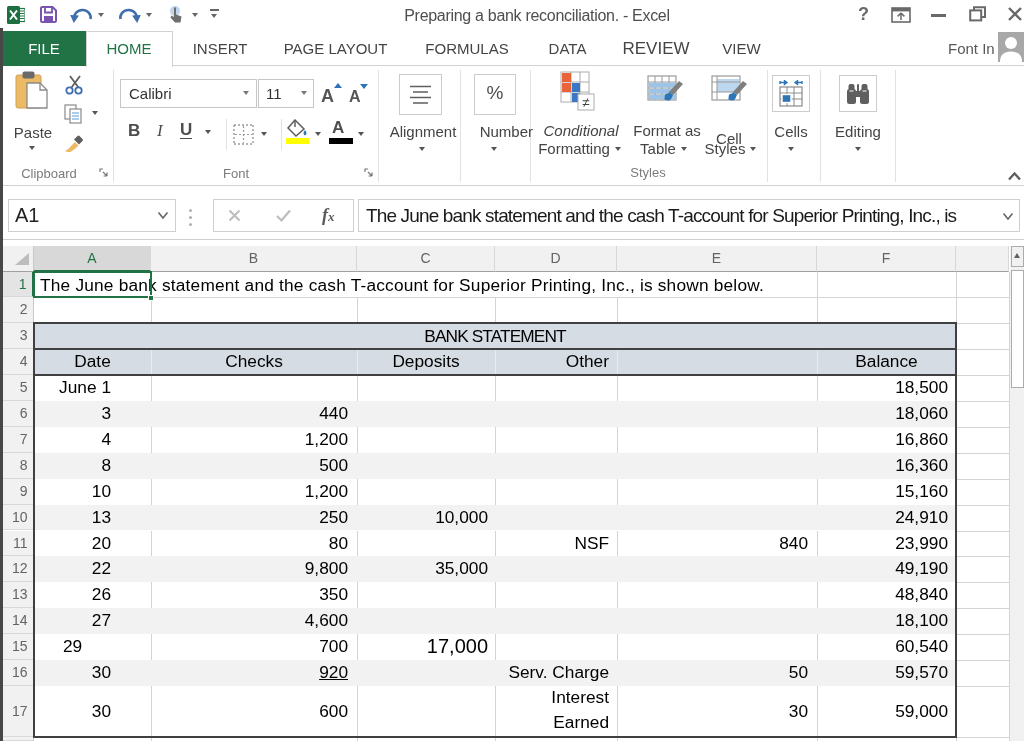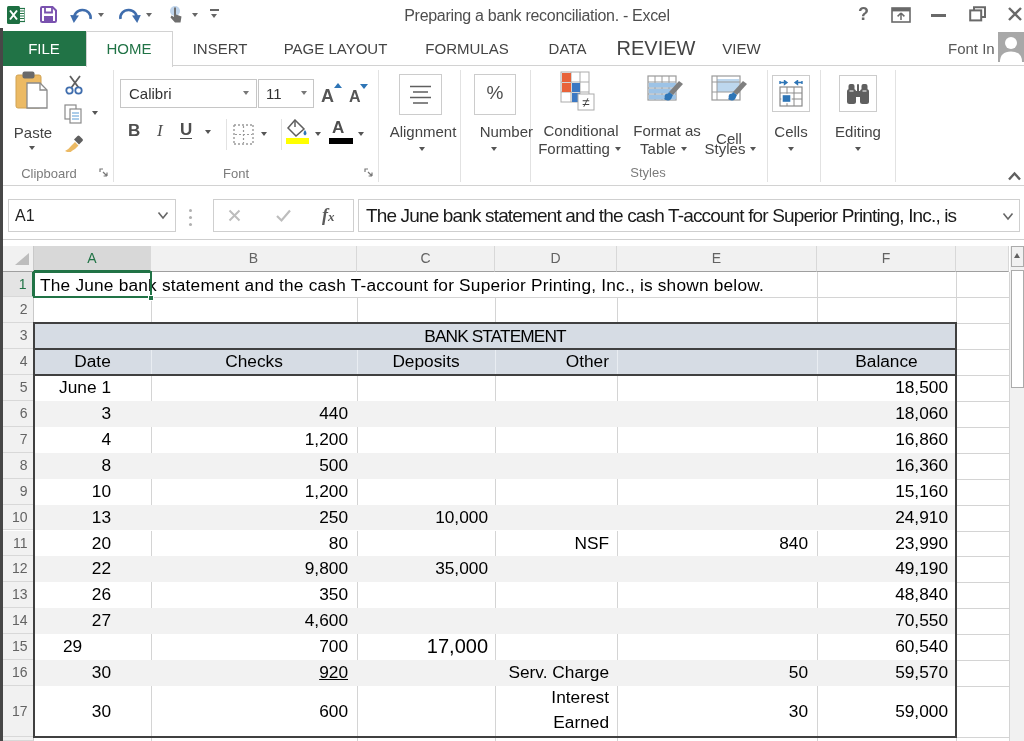--- a/index.html
+++ b/index.html
@@ -62,21 +62,21 @@
 <svg class="ab" style="left:1007px;top:6px" width="16" height="16" viewBox="0 0 16 16">
 <path d="M2 2 L14 14 M14 2 L2 14" stroke="#696969" stroke-width="2.4"></path>
 </svg>
 <div class="ab" style="left:2.5px;top:31px;width:1021.5px;height:35px;background:#fff;border-bottom:1px solid #d2d2d2;"></div>
 <div class="ab" style="left:2.5px;top:31px;width:83px;height:35px;background:#217346;color:#fff;text-align:center;line-height:35px;font-size:15px;">FILE</div>
 <div class="ab" style="left:85.5px;top:31px;width:87px;height:36px;background:#fff;border:1px solid #d2d2d2;border-bottom:none;color:#217346;text-align:center;line-height:34px;font-size:15px;">HOME</div>
 <div class="ab" style="left:140px;top:31px;width:160px;height:35px;color:#444;text-align:center;line-height:35px;font-size:15px;">INSERT</div>
 <div class="ab" style="left:255.5px;top:31px;width:160px;height:35px;color:#444;text-align:center;line-height:35px;font-size:15px;">PAGE LAYOUT</div>
 <div class="ab" style="left:387px;top:31px;width:160px;height:35px;color:#444;text-align:center;line-height:35px;font-size:15px;">FORMULAS</div>
 <div class="ab" style="left:487.5px;top:31px;width:160px;height:35px;color:#444;text-align:center;line-height:35px;font-size:15px;">DATA</div>
-<div class="ab" style="left:576px;top:31px;width:160px;height:35px;color:#444;text-align:center;line-height:35px;font-size:20px;">REVIEW</div>
+<div class="ab" style="left:576px;top:31px;width:160px;height:35px;color:#444;text-align:center;line-height:35px;font-size:17px;">REVIEW</div>
 <div class="ab" style="left:661.5px;top:31px;width:160px;height:35px;color:#444;text-align:center;line-height:35px;font-size:15px;">VIEW</div>
 <div class="ab" style="left:948px;top:40px;width:60px;font-size:15px;color:#585858;">Font In</div>
 <svg class="ab" style="left:998px;top:32px" width="26" height="30" viewBox="0 0 26 30">
 <rect x="0" y="0" width="26" height="30" fill="#a8a8a8"></rect>
 <circle cx="13" cy="11" r="6" fill="#fff"></circle>
 <path d="M2 30 Q2 19.5 13 19.5 Q24 19.5 24 30 Z" fill="#fff"></path>
 </svg>
 <div class="ab" style="left:2.5px;top:67px;width:1021.5px;height:119px;background:#fff;border-bottom:1px solid #d2d2d2;"></div>
 <div class="sep" style="left:112.5px;"></div>
 <div class="sep" style="left:378px;"></div>
@@ -158,21 +158,21 @@
 <svg class="ab" style="left:560px;top:71px" width="38" height="41" viewBox="0 0 38 41">
 <rect x="1" y="1" width="28" height="30" fill="#fff" stroke="#ababab" stroke-width="1"></rect>
 <path d="M1 11 h28 M1 21 h28 M11 1 v30 M20 1 v30" stroke="#ababab" stroke-width="1"></path>
 <rect x="2" y="2" width="9" height="9" fill="#e8633a"></rect>
 <rect x="2" y="12" width="9" height="9" fill="#e8633a"></rect>
 <rect x="12" y="12" width="8" height="9" fill="#3b78c3"></rect>
 <rect x="12" y="22" width="8" height="9" fill="#3b78c3"></rect>
 <rect x="18" y="23" width="16" height="16" fill="#fff" stroke="#ababab" stroke-width="1"></rect>
 <text x="26" y="36" font-size="13.5" fill="#444" text-anchor="middle" font-family="Liberation Sans">≠</text>
 </svg>
-<div class="rlab" style="left:536px;top:123px;width:90px;">Conditional</div>
+<div class="rlab" style="left:536px;top:123px;width:90px;font-style:italic;">Conditional</div>
 <div class="rlab" style="left:529px;top:141px;width:90px;">Formatting</div>
 <div class="ab tri-d" style="left:615px;top:147px;"></div>
 <svg class="ab" style="left:647px;top:73px" width="38" height="40" viewBox="0 0 38 40">
 <rect x="1" y="3" width="28" height="24" fill="#fff" stroke="#9a9a9a" stroke-width="1.2"></rect>
 <path d="M1 9 h28 M1 15 h28 M1 21 h28 M8 3 v24 M15 3 v24 M22 3 v24" stroke="#9a9a9a" stroke-width="1"></path>
 <rect x="1.8" y="9.8" width="27" height="4.6" fill="#9dc3e6"></rect>
 <rect x="1.8" y="15.8" width="27" height="4.6" fill="#9dc3e6"></rect>
 <rect x="1.8" y="21.8" width="27" height="4.6" fill="#9dc3e6"></rect>
 <path d="M22 19 L32 8 L36 11 L26 22 Z" fill="#7f7f7f"></path>
 <path d="M22 19 L26 22 L24 26 Q19 28 17 26 Q20 24 22 19 Z" fill="#2e75b6"></path>
@@ -211,21 +211,21 @@
 <rect x="10" y="10" width="4" height="6" fill="#5f5f5f"></rect>
 <path d="M11 3.5 Q12 2.5 13 3.5 L13 10 L11 10 Z" fill="#5f5f5f"></path>
 <path d="M3.5 10 h4 M16.5 10 h4" stroke="#fff" stroke-width="1"></path>
 </svg>
 <div class="rlab" style="left:820px;top:124px;width:76px;">Editing</div>
 <div class="ab tri-d" style="left:855px;top:147px;"></div>
 <svg class="ab" style="left:1007px;top:169px" width="15" height="13" viewBox="0 0 15 13">
 <path d="M2 10.5 L7.5 4.5 L13 10.5" stroke="#5f5f5f" stroke-width="2.4" fill="none"></path>
 </svg>
 <div class="ab" style="left:2.5px;top:187px;width:1021.5px;height:53px;background:#fff;border-bottom:1px solid #cfcfcf;"></div>
-<div class="ab" style="left:8px;top:199px;width:168px;height:33px;background:#fff;border:1px solid #cfcfcf;font-size:16px;color:#222;line-height:31px;padding-left:6px;">A1</div>
+<div class="ab" style="left:8px;top:199px;width:168px;height:33px;background:#fff;border:1px solid #cfcfcf;font-size:20px;color:#222;line-height:31px;padding-left:6px;">A1</div>
 <svg class="ab" style="left:157px;top:211px" width="12" height="9" viewBox="0 0 12 9">
     <path d="M1.5 1.5 L6 7 L10.5 1.5" stroke="#666" stroke-width="1.6" fill="none"></path>
   </svg>
 <div class="ab" style="left:189px;top:209px;width:3px;height:3px;background:#b0b0b0;border-radius:50%;box-shadow:0 7px 0 #b0b0b0,0 14px 0 #b0b0b0;"></div>
 <div class="ab" style="left:213px;top:199px;width:141px;height:33px;background:#fff;border:1px solid #cfcfcf;"></div>
 <svg class="ab" style="left:227px;top:208px" width="15" height="15" viewBox="0 0 15 15">
     <path d="M2.5 2.5 L12.5 12.5 M12.5 2.5 L2.5 12.5" stroke="#bdbdbd" stroke-width="2"></path>
   </svg>
 <svg class="ab" style="left:275px;top:208px" width="17" height="15" viewBox="0 0 17 15">
     <path d="M2 8 L6.5 12.5 L15 2.5" stroke="#bdbdbd" stroke-width="2.2" fill="none"></path>
@@ -380,21 +380,21 @@
 <div class="cell" style="left:817px;width:131px;text-align:right;top:530.4999999999998px;height:25.9px;line-height:25.9px;font-size:17.3px;letter-spacing:0;">23,990</div>
 <div class="cell" style="left:34px;width:77px;text-align:right;top:556.3999999999997px;height:25.9px;line-height:25.9px;font-size:17.3px;letter-spacing:0;">22</div>
 <div class="cell" style="left:151px;width:197px;text-align:right;top:556.3999999999997px;height:25.9px;line-height:25.9px;font-size:17.3px;letter-spacing:0;">9,800</div>
 <div class="cell" style="left:357px;width:131px;text-align:right;top:556.3999999999997px;height:25.9px;line-height:25.9px;font-size:17.3px;letter-spacing:0;">35,000</div>
 <div class="cell" style="left:817px;width:131px;text-align:right;top:556.3999999999997px;height:25.9px;line-height:25.9px;font-size:17.3px;letter-spacing:0;">49,190</div>
 <div class="cell" style="left:34px;width:77px;text-align:right;top:582.2999999999997px;height:25.9px;line-height:25.9px;font-size:17.3px;letter-spacing:0;">26</div>
 <div class="cell" style="left:151px;width:197px;text-align:right;top:582.2999999999997px;height:25.9px;line-height:25.9px;font-size:17.3px;letter-spacing:0;">350</div>
 <div class="cell" style="left:817px;width:131px;text-align:right;top:582.2999999999997px;height:25.9px;line-height:25.9px;font-size:17.3px;letter-spacing:0;">48,840</div>
 <div class="cell" style="left:34px;width:77px;text-align:right;top:608.1999999999997px;height:25.9px;line-height:25.9px;font-size:17.3px;letter-spacing:0;">27</div>
 <div class="cell" style="left:151px;width:197px;text-align:right;top:608.1999999999997px;height:25.9px;line-height:25.9px;font-size:17.3px;letter-spacing:0;">4,600</div>
-<div class="cell" style="left:817px;width:131px;text-align:right;top:608.1999999999997px;height:25.9px;line-height:25.9px;font-size:17.3px;letter-spacing:0;">70,550</div>
+<div class="cell" style="left:817px;width:131px;text-align:right;top:608.1999999999997px;height:25.9px;line-height:25.9px;font-size:17.3px;letter-spacing:0;">18,100</div>
 <div class="cell" style="left:34px;width:77px;text-align:center;top:634.0999999999997px;height:25.9px;line-height:25.9px;font-size:17.3px;letter-spacing:0;">29</div>
 <div class="cell" style="left:151px;width:197px;text-align:right;top:634.0999999999997px;height:25.9px;line-height:25.9px;font-size:17.3px;letter-spacing:0;">700</div>
 <div class="cell" style="left:357px;width:131px;text-align:right;top:634.0999999999997px;height:25.9px;line-height:25.9px;font-size:20px;letter-spacing:0;">17,000</div>
 <div class="cell" style="left:817px;width:131px;text-align:right;top:634.0999999999997px;height:25.9px;line-height:25.9px;font-size:17.3px;letter-spacing:0;">60,540</div>
 <div class="cell" style="left:34px;width:77px;text-align:right;top:659.9999999999997px;height:25.9px;line-height:25.9px;font-size:17.3px;letter-spacing:0;">30</div>
 <div class="cell" style="left:151px;width:197px;text-align:right;top:659.9999999999997px;height:25.9px;line-height:25.9px;font-size:17.3px;letter-spacing:0;text-decoration:underline;">920</div>
 <div class="cell" style="left:495px;width:114px;text-align:right;top:659.9999999999997px;height:25.9px;line-height:25.9px;font-size:17.3px;letter-spacing:0;">Serv. Charge</div>
 <div class="cell" style="left:617px;width:191px;text-align:right;top:659.9999999999997px;height:25.9px;line-height:25.9px;font-size:17.3px;letter-spacing:0;">50</div>
 <div class="cell" style="left:817px;width:131px;text-align:right;top:659.9999999999997px;height:25.9px;line-height:25.9px;font-size:17.3px;letter-spacing:0;">59,570</div>
 <div class="cell" style="left:34px;width:77px;text-align:right;top:685.8999999999996px;height:51.5px;line-height:51.5px;font-size:17.3px;letter-spacing:0;">30</div>

